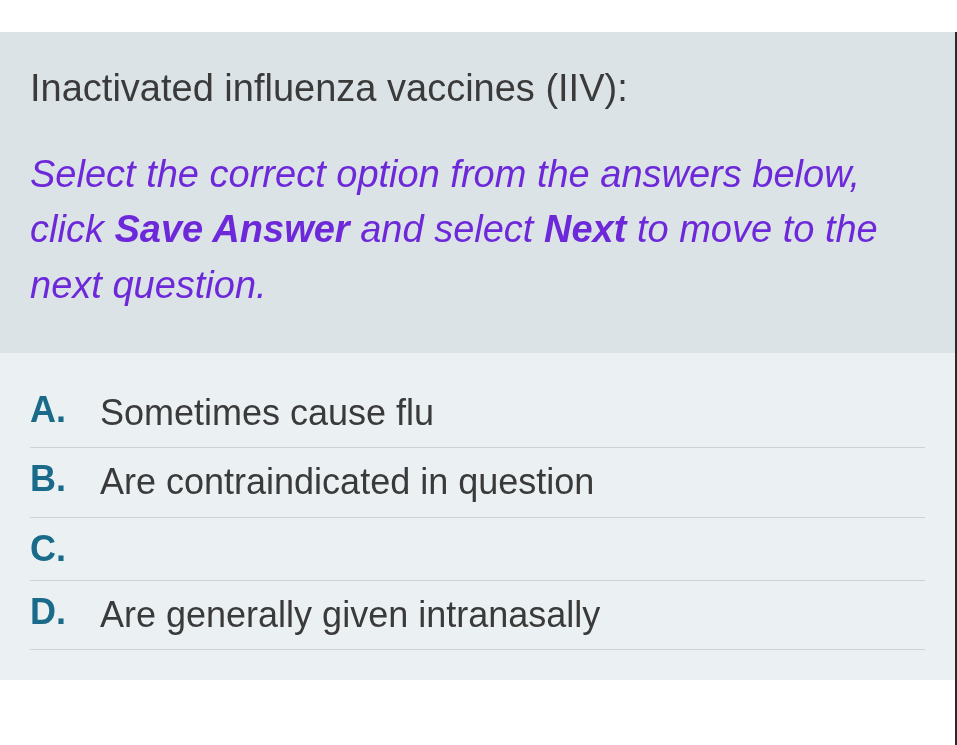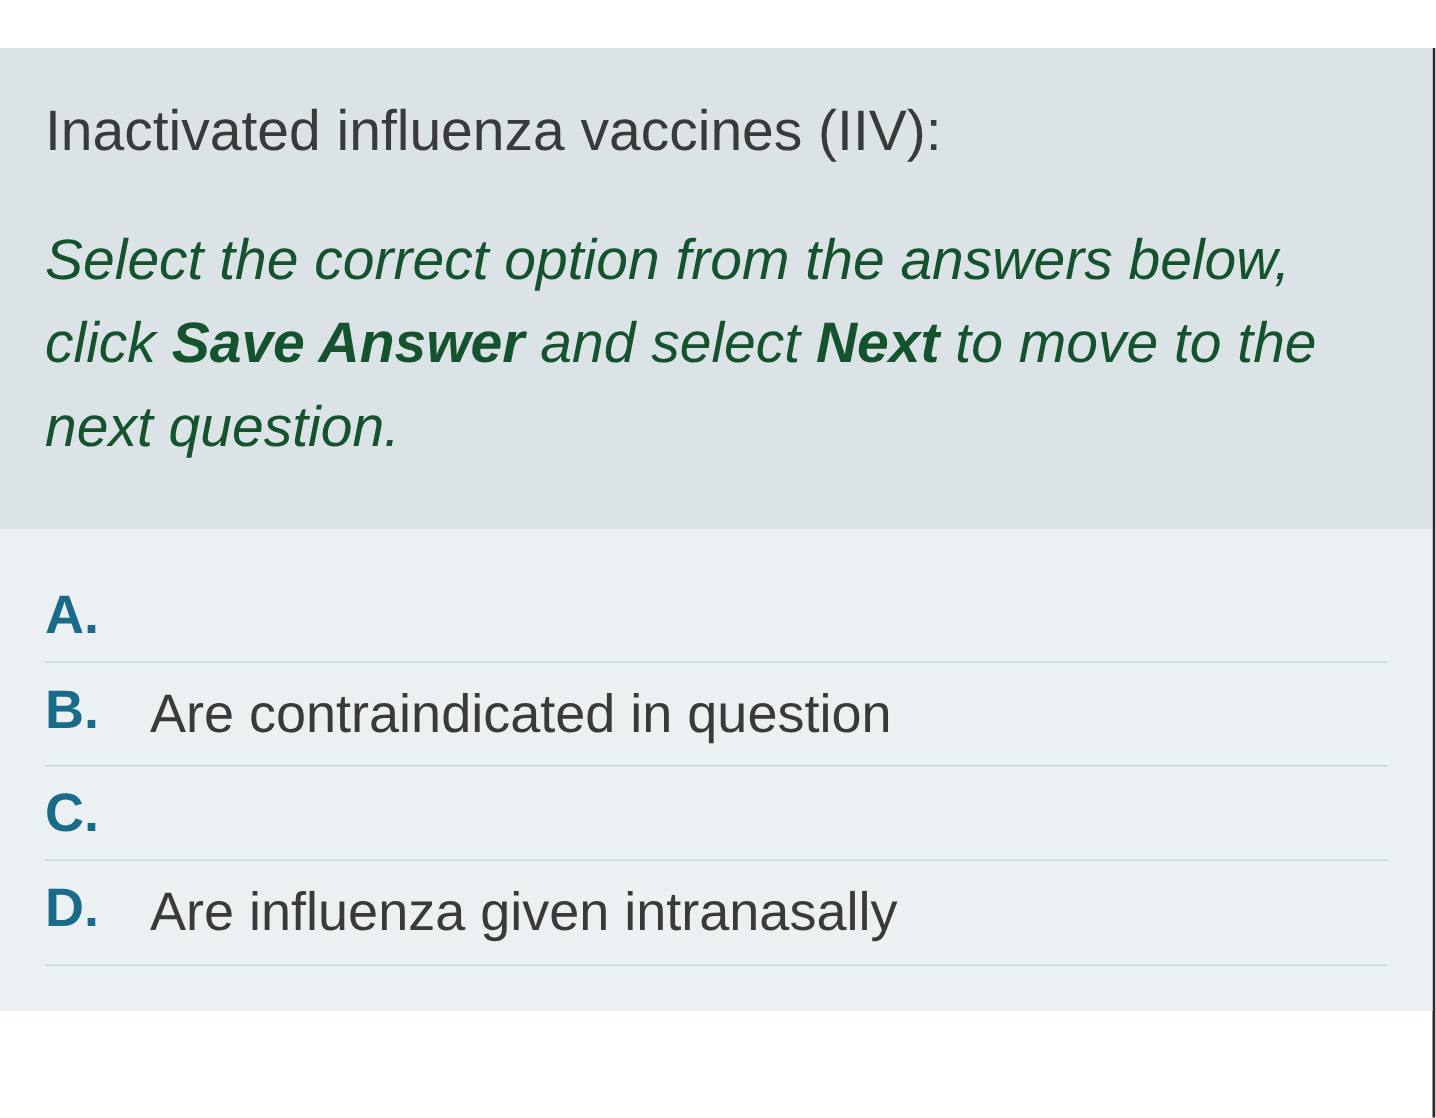--- a/index.html
+++ b/index.html
@@ -28,21 +28,21 @@
     .question-title {
       font-size: 38px;
       color: #3a3a3a;
       font-weight: 400;
       margin-bottom: 34px;
       line-height: 1.3;
     }
     .instruction {
       font-size: 38px;
       font-style: italic;
-      color: #14532d;
+      color: #6d28d9;
       line-height: 1.45;
     }
     .instruction .bold {
       font-weight: 700;
     }
     .options-section {
       background: #ebf1f2;
       padding: 26px 30px 30px 30px;
     }
     .option-row {
@@ -73,26 +73,27 @@
   <div class="question-header">
     <div class="question-title">Inactivated influenza vaccines (IIV):</div>
     <div class="instruction">
       <span>Select the correct option from the answers below, click </span><span class="bold">Save Answer</span><span> and select </span><span class="bold">Next</span><span> to move to the next question.</span>
     </div>
   </div>
 
   <div class="options-section">
     <div class="option-row">
       <div class="option-letter">A.</div>
+      <div class="option-text">Sometimes cause flu</div>
     </div>
     <div class="option-row">
       <div class="option-letter">B.</div>
       <div class="option-text">Are contraindicated in question</div>
     </div>
     <div class="option-row">
       <div class="option-letter">C.</div>
     </div>
     <div class="option-row">
       <div class="option-letter">D.</div>
-      <div class="option-text">Are influenza given intranasally</div>
+      <div class="option-text">Are generally given intranasally</div>
     </div>
   </div>
 </div>
 
 </body></html>

